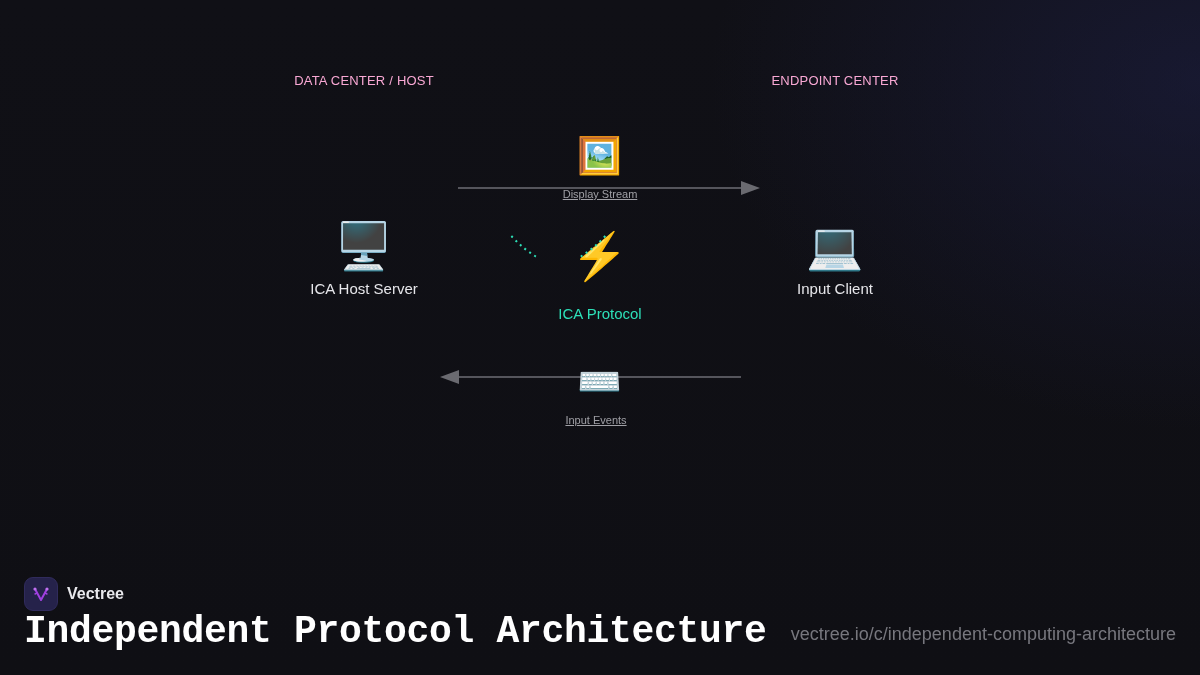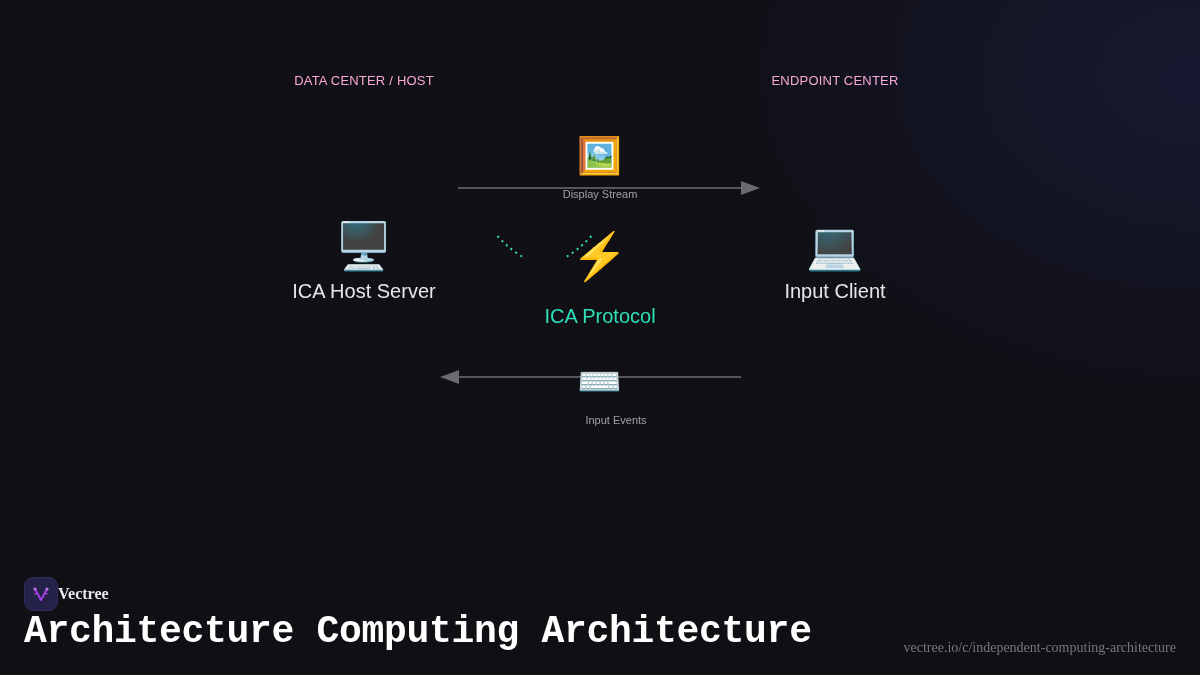--- a/index.html
+++ b/index.html
@@ -13,52 +13,52 @@
     background:
       radial-gradient(ellipse 700px 500px at 1200px 80px, rgba(30,32,70,0.55), rgba(20,20,40,0.0) 70%),
       linear-gradient(180deg, #101016 0%, #0f0f14 100%);
   }
   .zone-label {
     position: absolute; top: 73px; font-size: 13px; color: #f9a8d4;
     letter-spacing: 0.2px; transform: translateX(-50%); white-space: nowrap;
   }
   .node { position: absolute; transform: translateX(-50%); text-align: center; }
   .node .emoji { font-size: 46px; line-height: 52px; display: block; }
-  .node .label { font-size: 20px; color: #e6e6ea; margin-top: 8px; white-space: nowrap; }
+  .node .label { font-size: 15px; color: #e6e6ea; margin-top: 8px; white-space: nowrap; }
   .protocol .label { color: #2de0b8; }
   .arrow-line { position: absolute; height: 2px; background: #55555c; }
   .arrowhead-right {
     position: absolute; width: 0; height: 0;
     border-top: 7px solid transparent; border-bottom: 7px solid transparent;
     border-left: 19px solid #6a6a70;
   }
   .arrowhead-left {
     position: absolute; width: 0; height: 0;
     border-top: 7px solid transparent; border-bottom: 7px solid transparent;
     border-right: 19px solid #6a6a70;
   }
   .flow-icon { position: absolute; transform: translateX(-50%); font-size: 36px; line-height: 40px; }
-  .flow-label { position: absolute; transform: translateX(-50%); font-size: 11px; color: #a0a0a6; white-space: nowrap; }
+  .flow-label { position: absolute; transform: translateX(-50%); font-size: 11px; color: #a0a0a6; white-space: nowrap; text-decoration: underline; }
   .brand { position: absolute; left: 24px; top: 577px; display: flex; align-items: center; }
   .brand-logo {
     width: 32px; height: 32px; border-radius: 9px; background: #25224a;
     border: 1px solid #302b5c; display: flex; align-items: center; justify-content: center;
   }
   .brand-name {
-    font-family: Liberation Serif, serif; font-weight: bold;
+    margin-left: 9px; font-family: Liberation Sans, sans-serif; font-weight: bold;
     font-size: 16px; color: #e8e8ec;
   }
   .title {
     position: absolute; left: 24px; top: 610px;
     font-family: "Liberation Mono", monospace; font-weight: bold;
     font-size: 38px; color: #ffffff; white-space: nowrap; letter-spacing: -0.3px;
   }
   .url {
     position: absolute; right: 24px; top: 624px;
-    font-family: Liberation Serif, serif; font-size: 14px; color: #77777e; white-space: nowrap; margin-top: 16px;
+    font-family: Liberation Sans, sans-serif; font-size: 18px; color: #77777e; white-space: nowrap;
   }
 </style>
 </head>
 <body>
 
 <div class="bg-glow"></div>
 
 <div class="zone-label" style="left:364px">DATA CENTER / HOST</div>
 <div class="zone-label" style="left:835px">ENDPOINT CENTER</div>
 
@@ -82,28 +82,28 @@
 </div>
 
 <div class="node" style="left:835px; top:220px">
   <span class="emoji">💻</span>
   <div class="label">Input Client</div>
 </div>
 
 <div class="arrow-line" style="left:457px; top:376px; width:284px"></div>
 <div class="arrowhead-left" style="left:440px; top:370px"></div>
 <div class="flow-icon" style="left:600px; top:362px">⌨️</div>
-<div class="flow-label" style="left:616px; top:414px">Input Events</div>
+<div class="flow-label" style="left:596px; top:414px">Input Events</div>
 
 <div class="brand">
   <div class="brand-logo">
     <svg width="18" height="18" viewBox="0 0 18 18">
       <path d="M3 4 L9 15 L15 4" stroke="#a040e0" stroke-width="2" fill="none" stroke-linecap="round" stroke-linejoin="round"></path>
       <circle cx="3" cy="4" r="1.6" fill="#c070f0"></circle>
       <circle cx="15" cy="4" r="1.6" fill="#c070f0"></circle>
       <path d="M5 8 L3 9 M13 8 L15 9" stroke="#a040e0" stroke-width="1.4" stroke-linecap="round"></path>
     </svg>
   </div>
   <span class="brand-name">Vectree</span>
 </div>
 
-<div class="title">Architecture Computing Architecture</div>
+<div class="title">Independent Protocol Architecture</div>
 <div class="url">vectree.io/c/independent-computing-architecture</div>
 
 </body></html>

